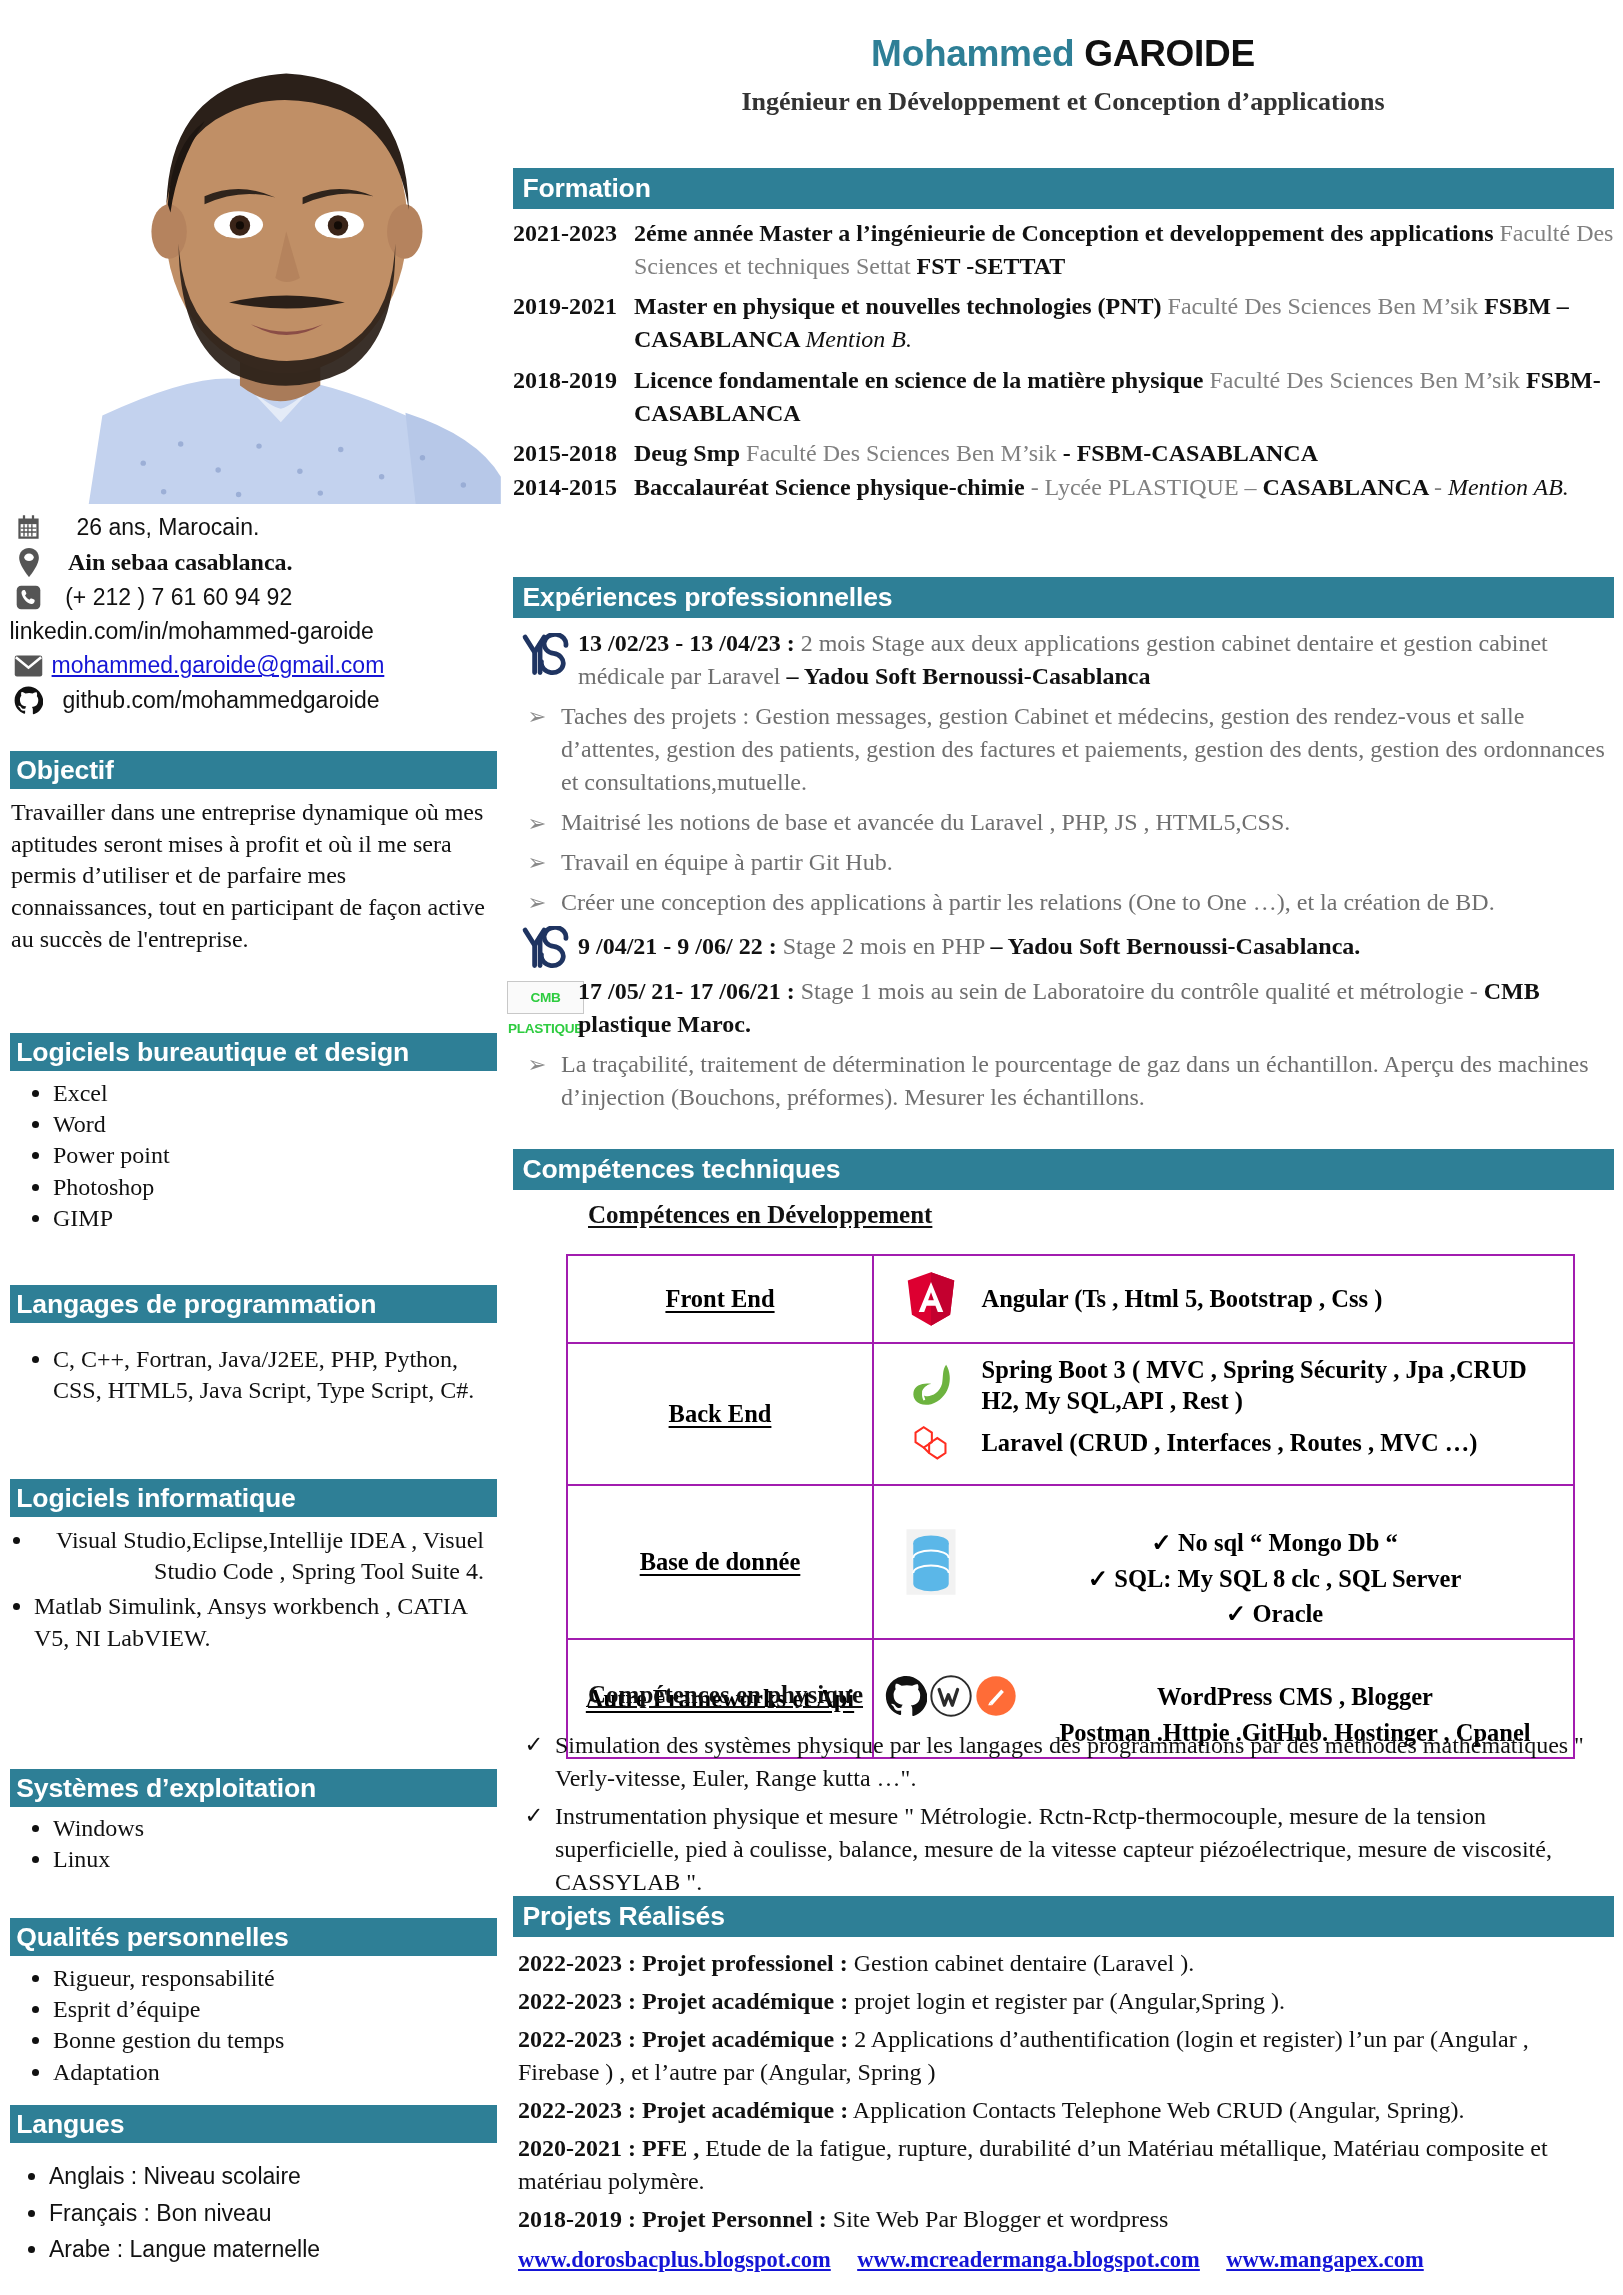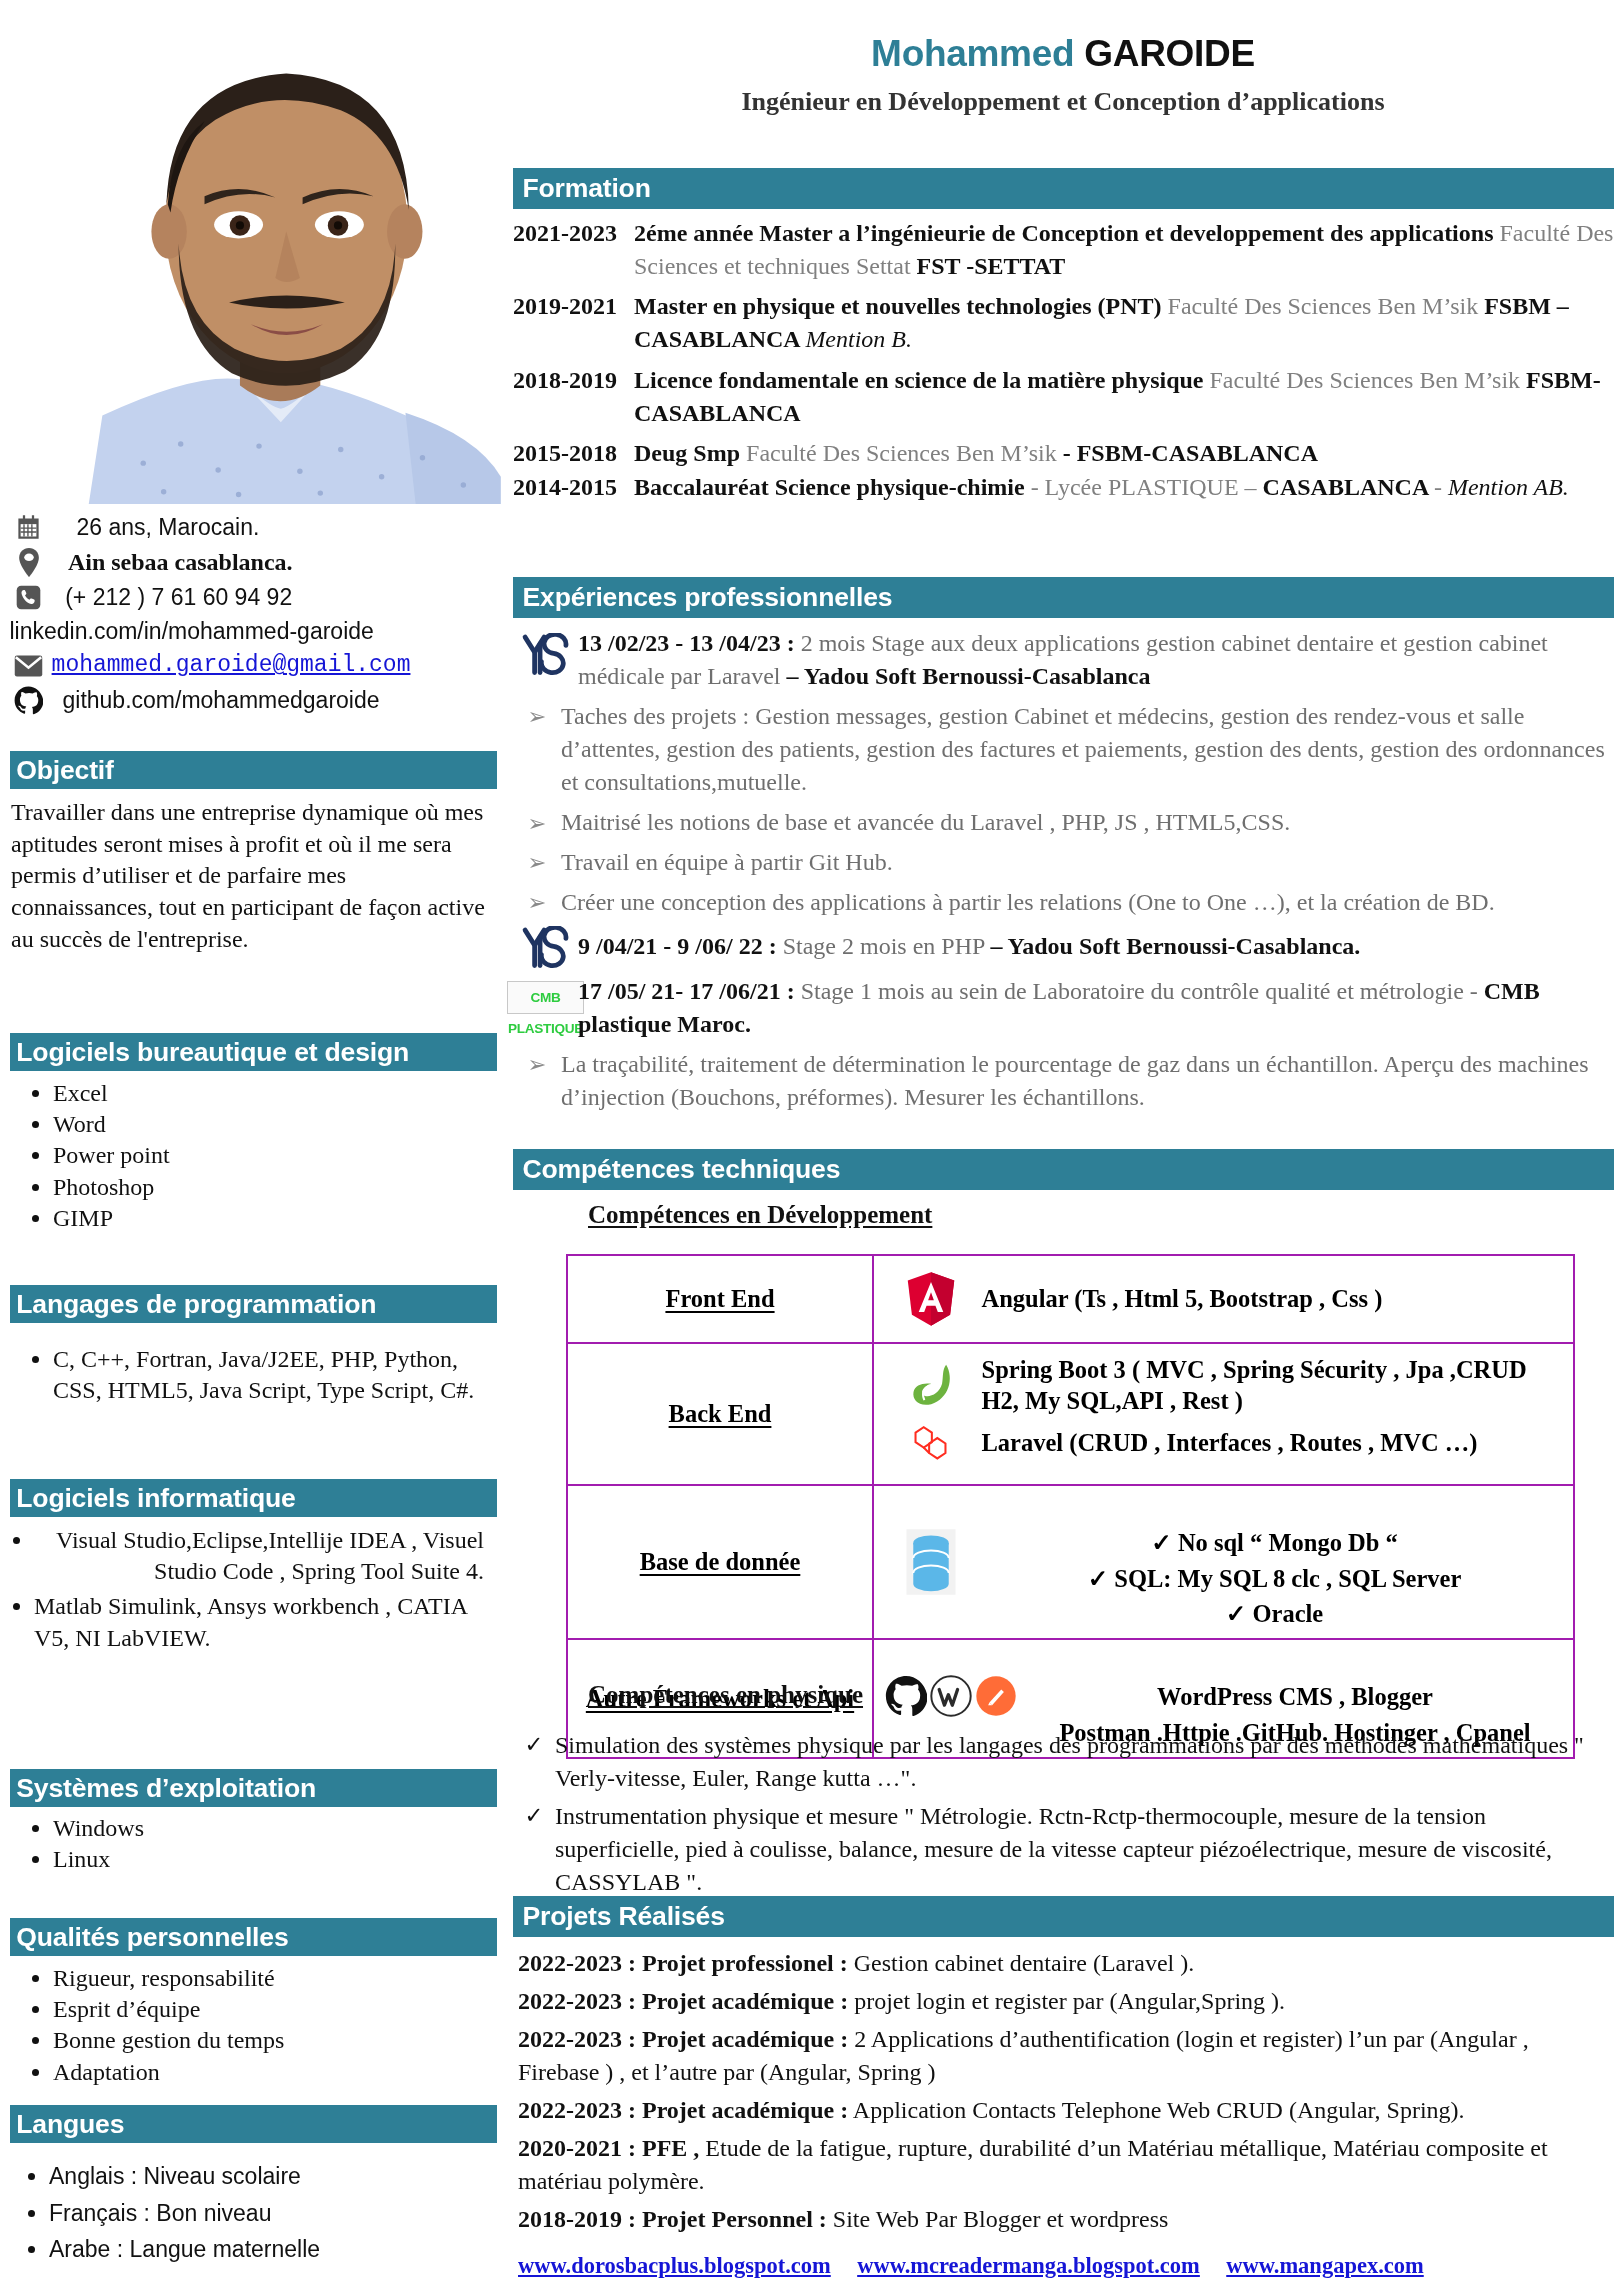--- a/index.html
+++ b/index.html
@@ -29,21 +29,21 @@
     display:flex; align-items:center; min-height:35px; line-height:1.05;
   }
   .contact-icon {
     width:38px; min-width:38px; display:flex; align-items:center; justify-content:center;
   }
   .contact-icon svg { display:block; }
   .c-text { font-size:23px; color:#111; font-family:"Liberation Sans", sans-serif; }
   .c-text.serif-bold { font-family:"Liberation Serif", serif; font-weight:bold; font-size:24px; }
   .c-text.wide { padding-left:29px; }
   .c-link { color:#1515d6; text-decoration:underline; font-size:23px;
-            font-family:Liberation Mono, monospace; }
+            font-family:Liberation Sans, sans-serif; }
   .full-row { display:block; font-size:23px; color:#111;
               font-family:"Liberation Sans", sans-serif; margin-left:0px; line-height:1.15; }
 
   
   .bar {
     background:#2e7f96; color:#ffffff;
     font-family:"Liberation Sans", sans-serif;
     font-weight:bold; letter-spacing:-0.2px;
     display:flex; align-items:center;
   }
@@ -105,21 +105,21 @@
   .val-text { flex:1; text-align:left; font-weight:bold; font-size:24.5px; line-height:1.28; }
   .val-center { flex:1; text-align:center; font-weight:bold; font-size:24.5px; line-height:1.45;margin-top:32px; }
 
   .phys { position:absolute; left:513px; width:1103px; font-family:"Liberation Serif", serif; color:#111; font-size:24px; line-height:1.38; }
   .chk-item { display:flex; align-items:flex-start; margin-top:5.5px; }
   .chk-mark { width:42px; min-width:42px; text-align:center; font-size:22.5px; }
 
   
   .projets { position:absolute; left:518px; width:1097px; font-family:"Liberation Serif", serif; color:#111; font-size:24px; line-height:1.36; }
   .proj-line { margin-bottom:5.5px; }
-  .links { margin-top:13px; }
+  .links { margin-top:7px; }
   .links a { color:#1515d6; text-decoration:underline; font-weight:bold; font-size:22.5px; margin-right:20.4px; }
 </style>
 </head>
 <body>
 
 <div class="page">
 
   <div class="left-col">
 
     <div class="photo-box">

